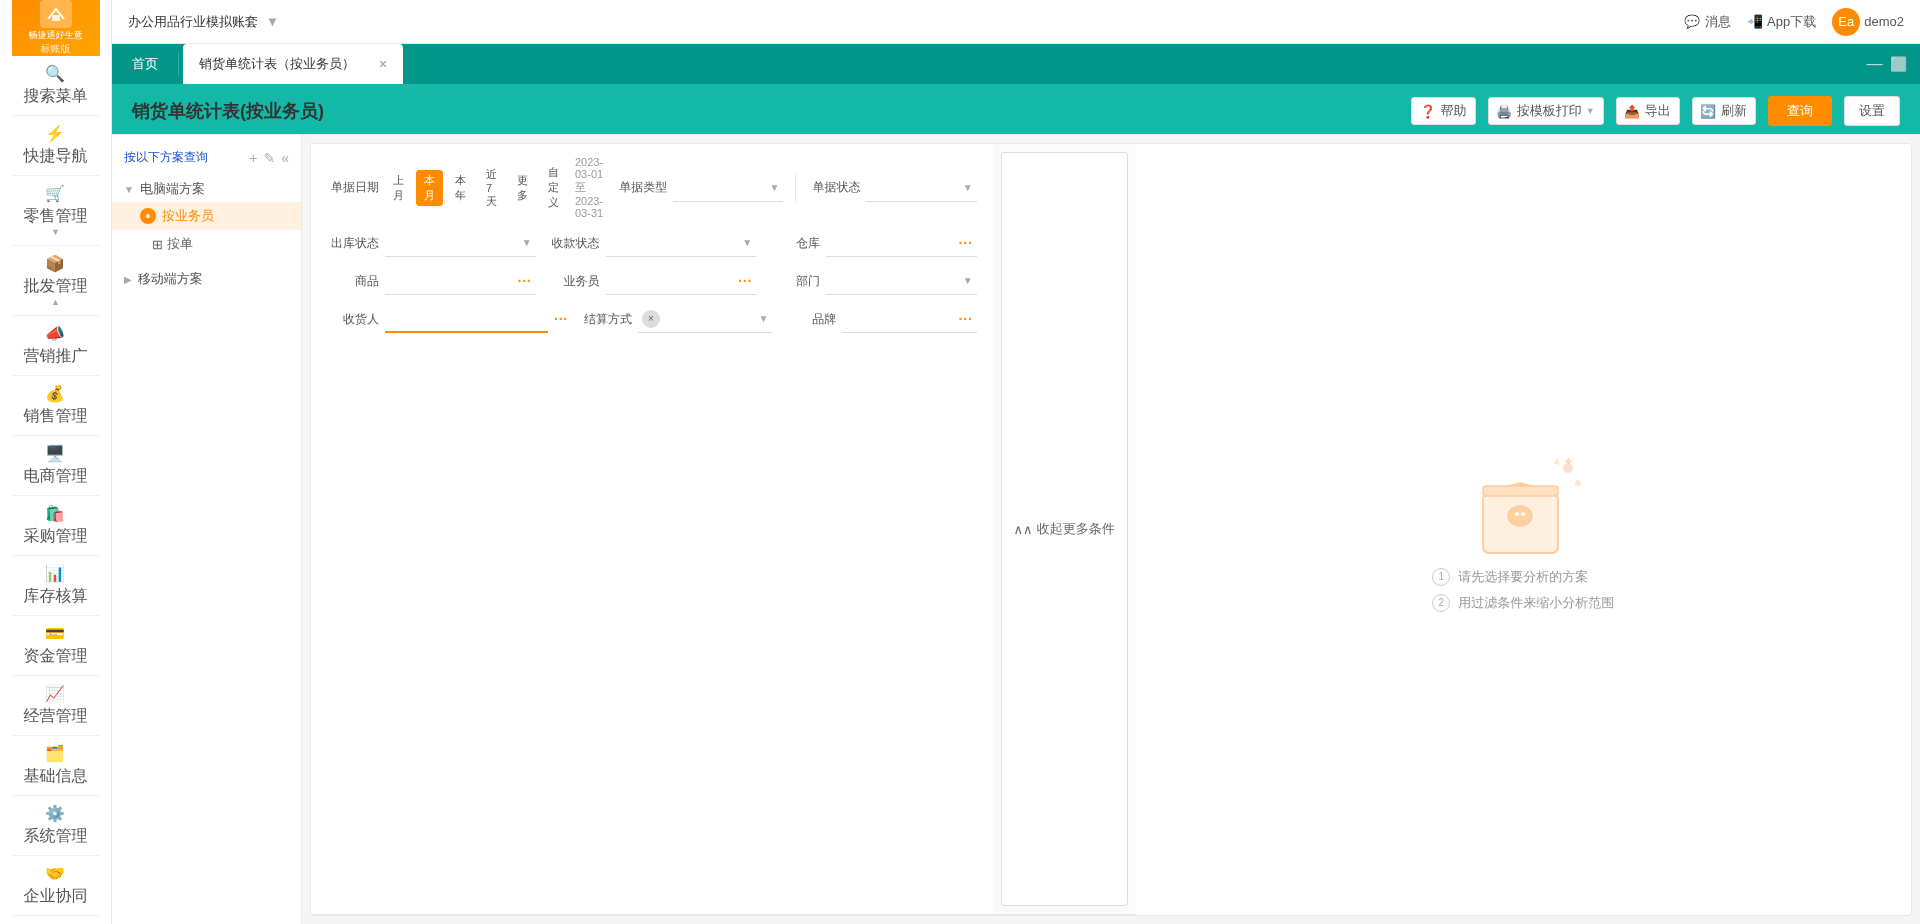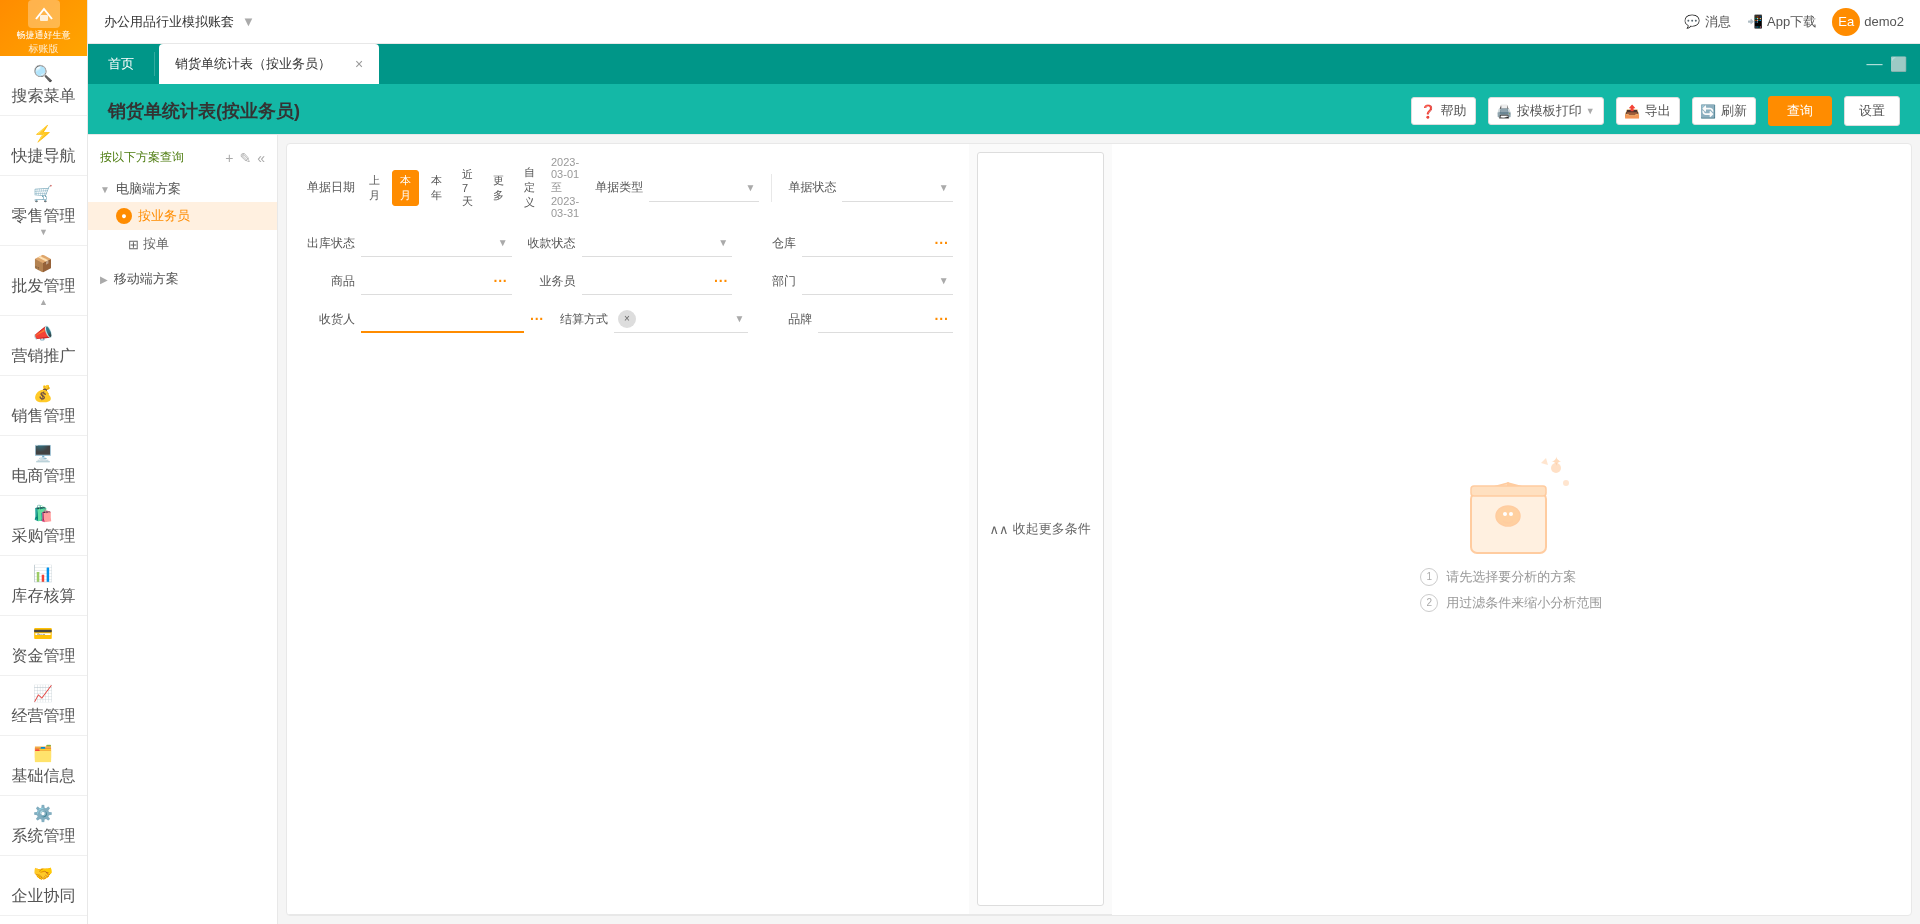--- a/index.html
+++ b/index.html
@@ -1,20 +1,20 @@
 <!DOCTYPE html>
 <html><head>
   <meta charset="utf-8">
   <style>
     * { box-sizing: border-box; margin: 0; padding: 0; font-family: 'Microsoft YaHei', Arial, sans-serif; font-size: 13px; }
     body { background: #f5f5f5; display: flex; height: 924px; overflow: hidden; }
 
     
     .sidebar {
-      width: 88px;
+      width: 112px;
       background: #fff;
       display: flex;
       flex-direction: column;
       align-items: center;
       border-right: 1px solid #e8e8e8;
       flex-shrink: 0;
       overflow-y: auto;
     }
     .sidebar-logo {
       width: 88px;
@@ -235,21 +235,21 @@
       padding: 8px 0;
     }
     .scheme-panel-header {
       padding: 6px 12px;
       display: flex;
       align-items: center;
       justify-content: space-between;
       font-size: 12px;
       color: #666;
     }
-    .scheme-panel-title { font-size: 12px; color: #4d7c0f; }
+    .scheme-panel-title { font-size: 12px; color: #1d4ed8; }
     .scheme-actions {
       display: flex;
       gap: 6px;
     }
     .scheme-action-icon {
       color: #aaa;
       cursor: pointer;
       font-size: 14px;
     }
     .scheme-group {

